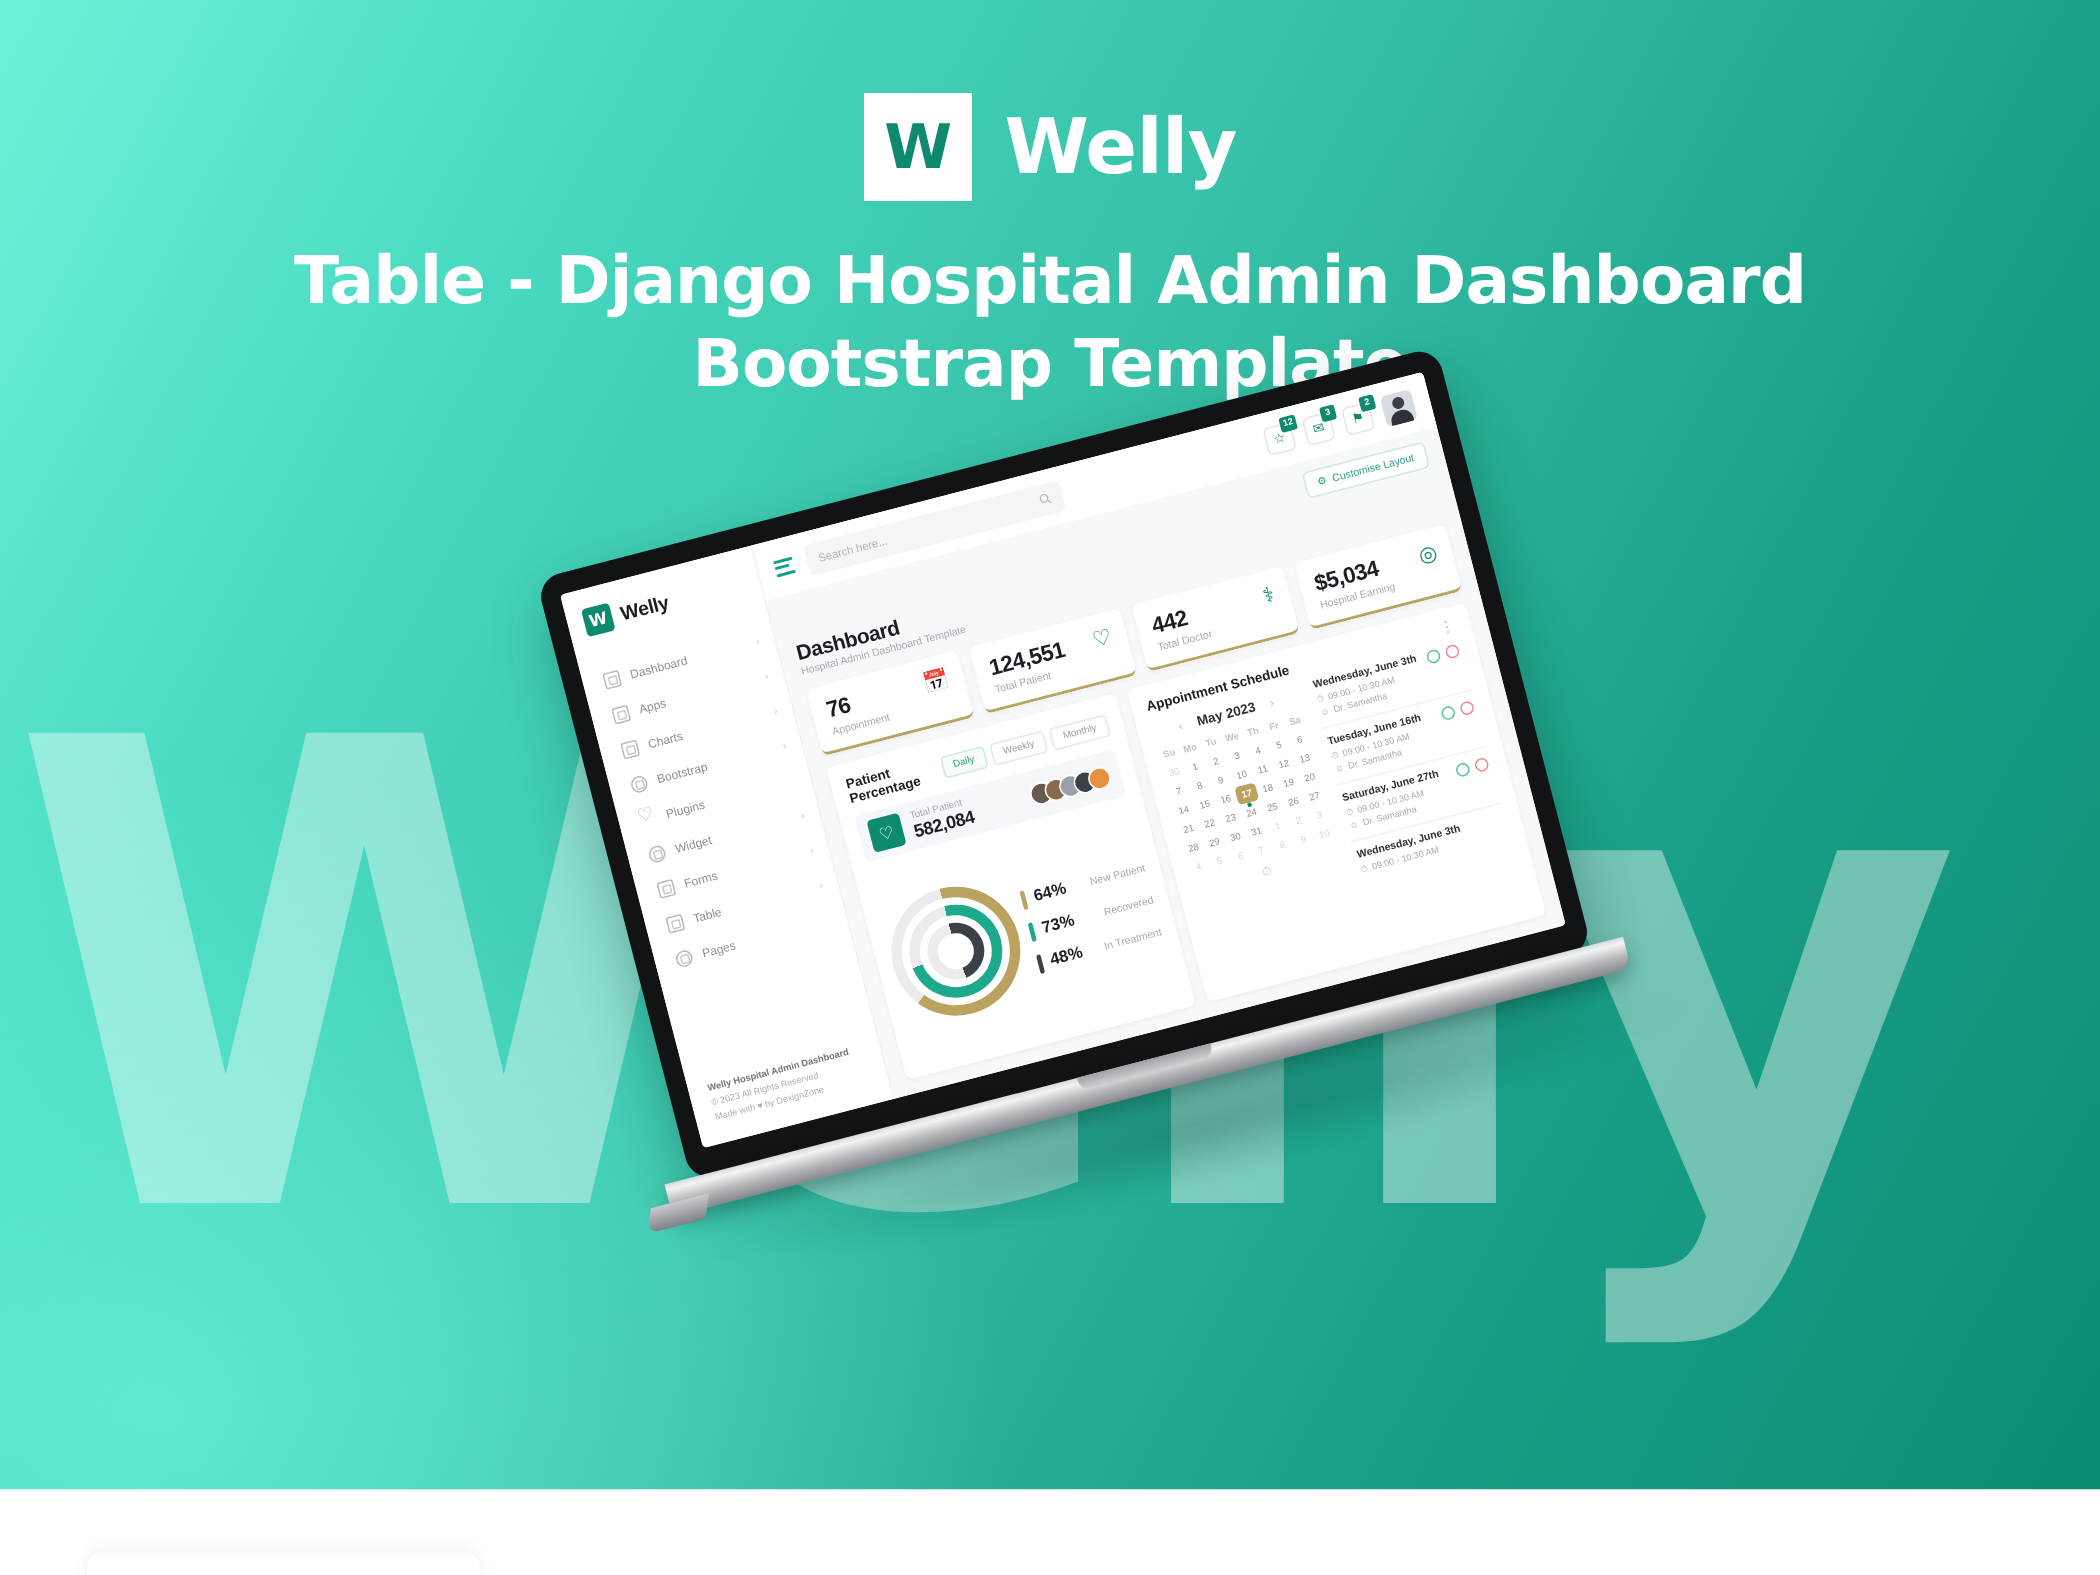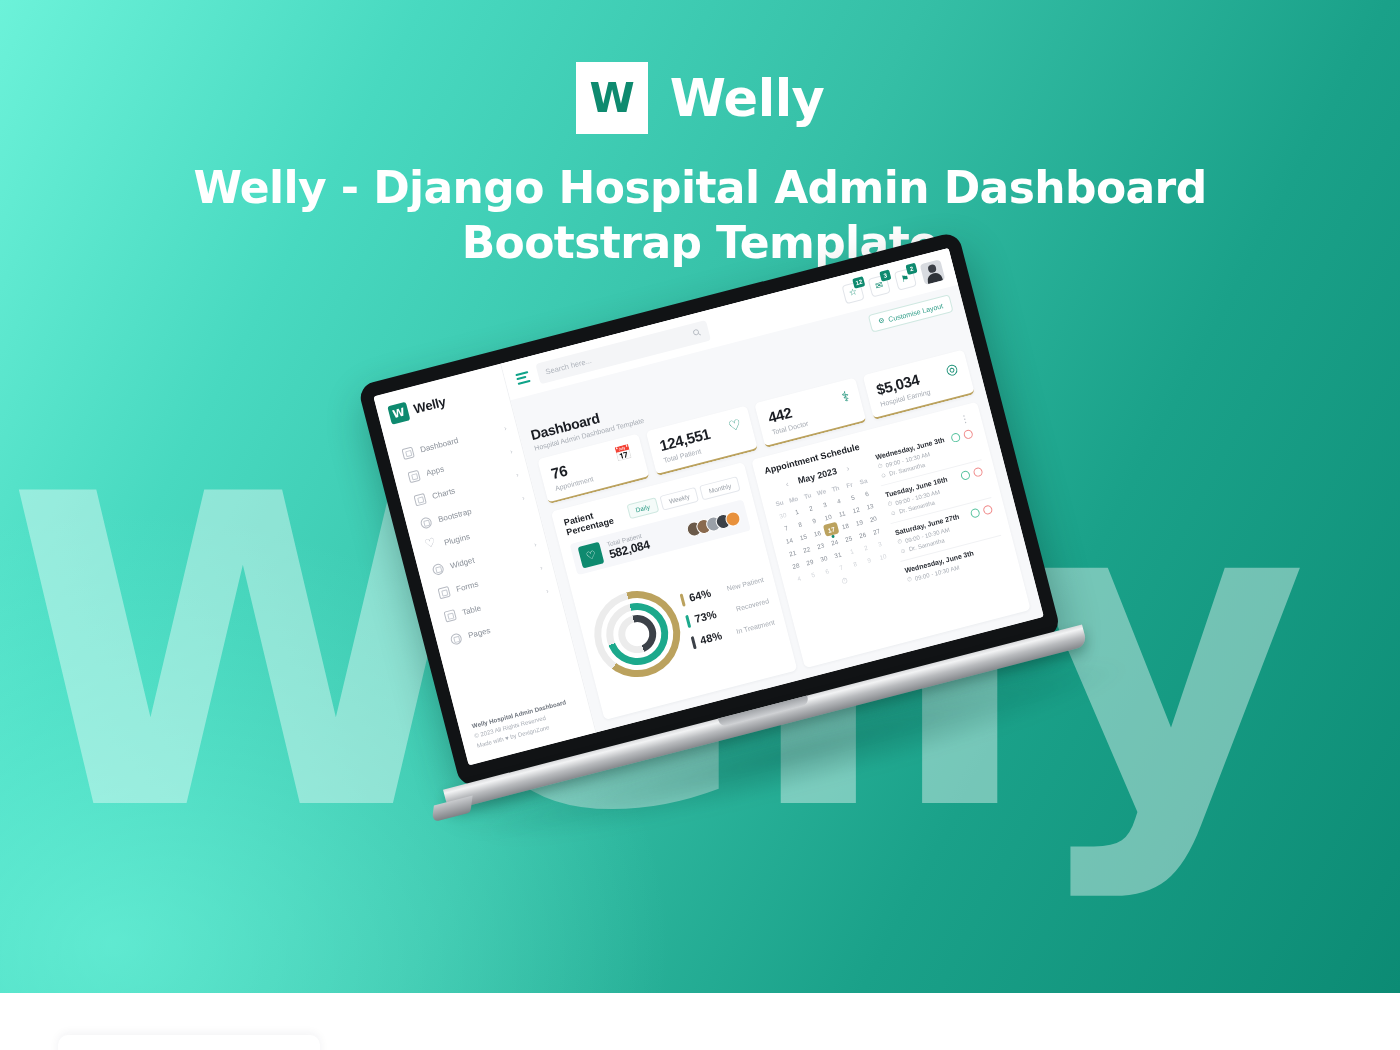--- a/index.html
+++ b/index.html
@@ -353,21 +353,21 @@
   <div id="watermark">Welly</div>
 
   <div id="logo-row">
     <div id="logo-mark">
       <span>W</span>
     </div>
     <div id="logo-word">Welly</div>
   </div>
 
   <div id="headline">
-    <span>Welly - Django Hospital Admin Dashboard</span>
+    <span>Table - Django Hospital Admin Dashboard</span>
     <span class="l2">Bootstrap Template</span>
   </div>
 
   <div id="laptop">
     <div id="laptop-shadow"></div>
 
     <div id="laptop-lid">
       <div id="screen">
 
         <aside id="db-sidebar">

